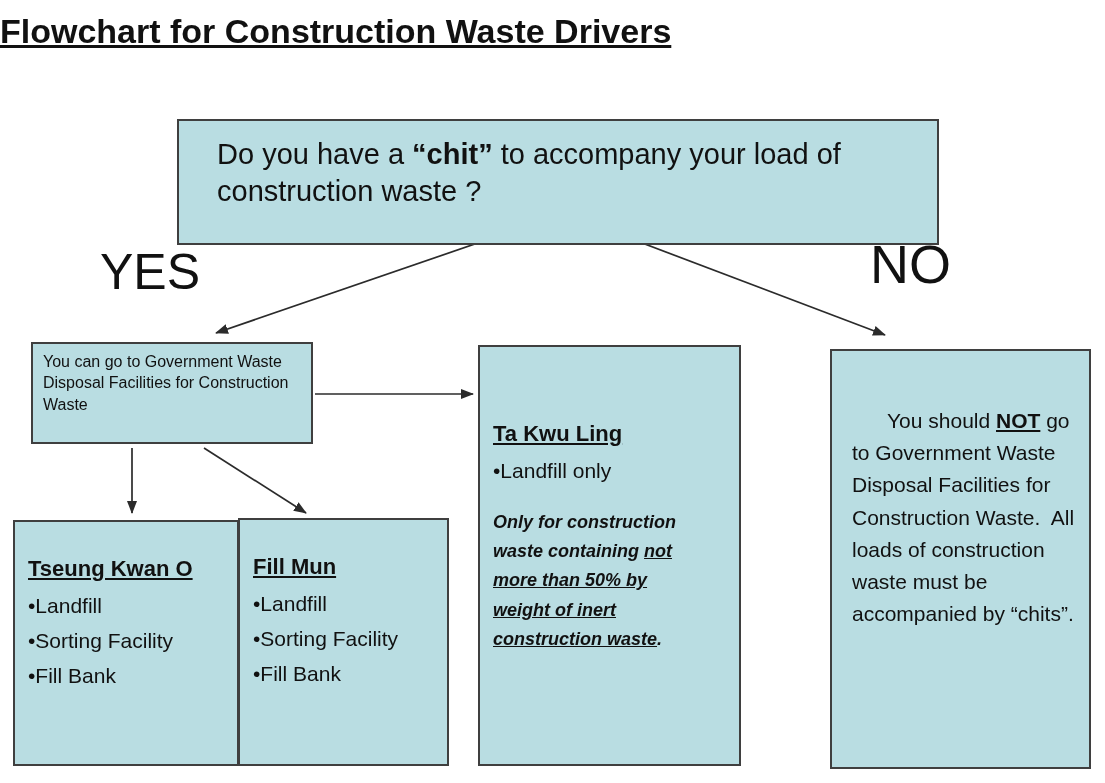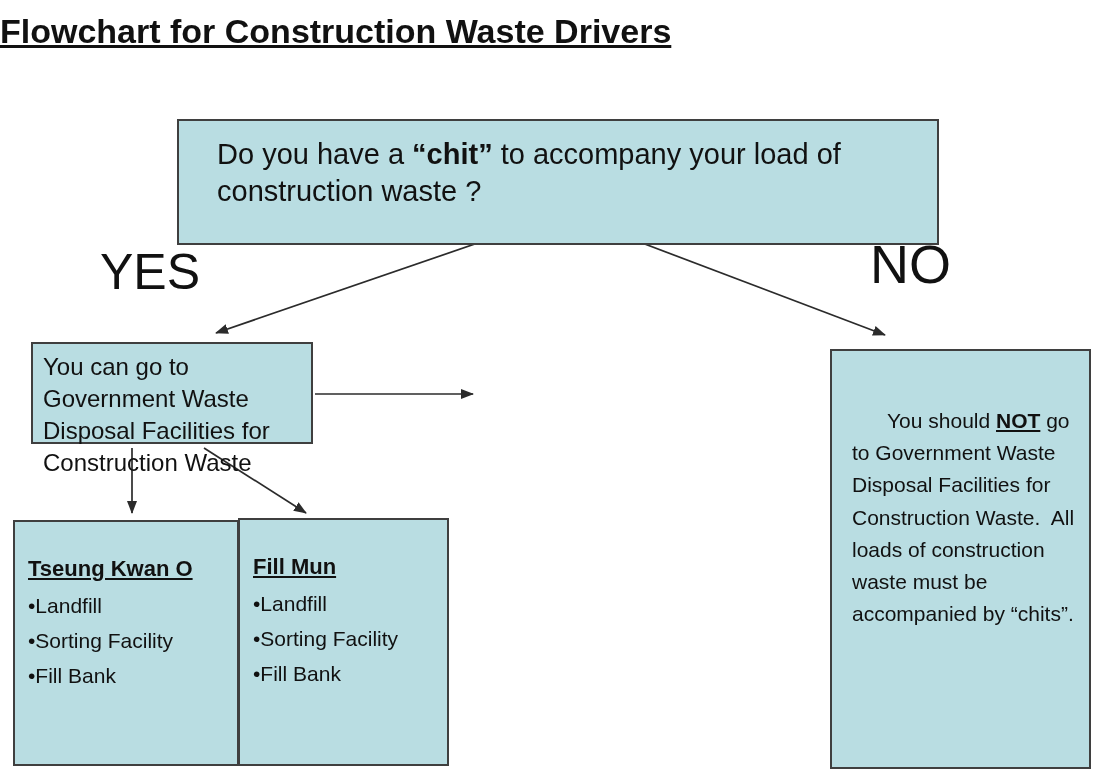--- a/index.html
+++ b/index.html
@@ -48,21 +48,21 @@
   .branch-label {
     position: absolute;
     font-weight: normal;
   }
   .yes-label { left: 100px; top: 243px; font-size: 50px; }
   .no-label  { left: 870px; top: 233px; font-size: 54px; }
   .yes-box {
     left: 31px; top: 342px;
     width: 282px; height: 102px;
     padding: 7px 6px 0 10px;
-    font-size: 24px;
+    font-size: 16px;
     line-height: 1.33;
   }
   .facility-box { padding: 34px 8px 0 13px; }
   .tseung-box { left: 13px;  top: 520px; width: 226px; height: 246px; }
   .tuen-box   { left: 238px; top: 518px; width: 211px; height: 248px; }
   .takwuling-box {
     left: 478px; top: 345px;
     width: 263px; height: 421px;
     padding-top: 74px;
   }
@@ -143,20 +143,27 @@
     <div class="facility-item"><span>•</span><span>Fill Bank</span></div>
   </div>
 
   <div class="box facility-box tuen-box">
     <div class="facility-name">Fill Mun</div>
     <div class="facility-item"><span>•</span><span>Landfill</span></div>
     <div class="facility-item"><span>•</span><span>Sorting Facility</span></div>
     <div class="facility-item"><span>•</span><span>Fill Bank</span></div>
   </div>
 
+  <div class="box facility-box takwuling-box">
+    <div class="facility-name">Ta Kwu Ling</div>
+    <div class="facility-item"><span>•</span><span>Landfill only</span></div>
+    <div class="facility-note">
+      <span>Only for construction waste containing </span><span class="note-underline">not more than 50% by weight of inert construction waste</span><span>.</span>
+    </div>
+  </div>
 
   <div class="box no-box">
     <div class="no-box-text">
       <span>You should </span><span class="emph-underline">NOT</span><span> go to Government Waste Disposal Facilities for Construction Waste.  All loads of construction waste must be accompanied by “chits”.</span>
     </div>
   </div>
 
 </div>
 
 </body></html>

